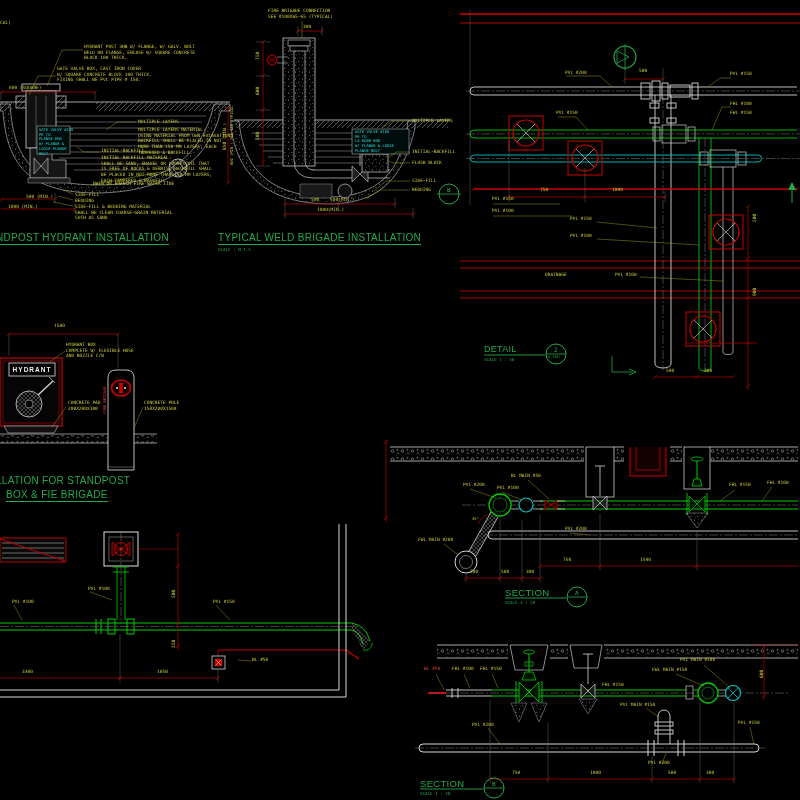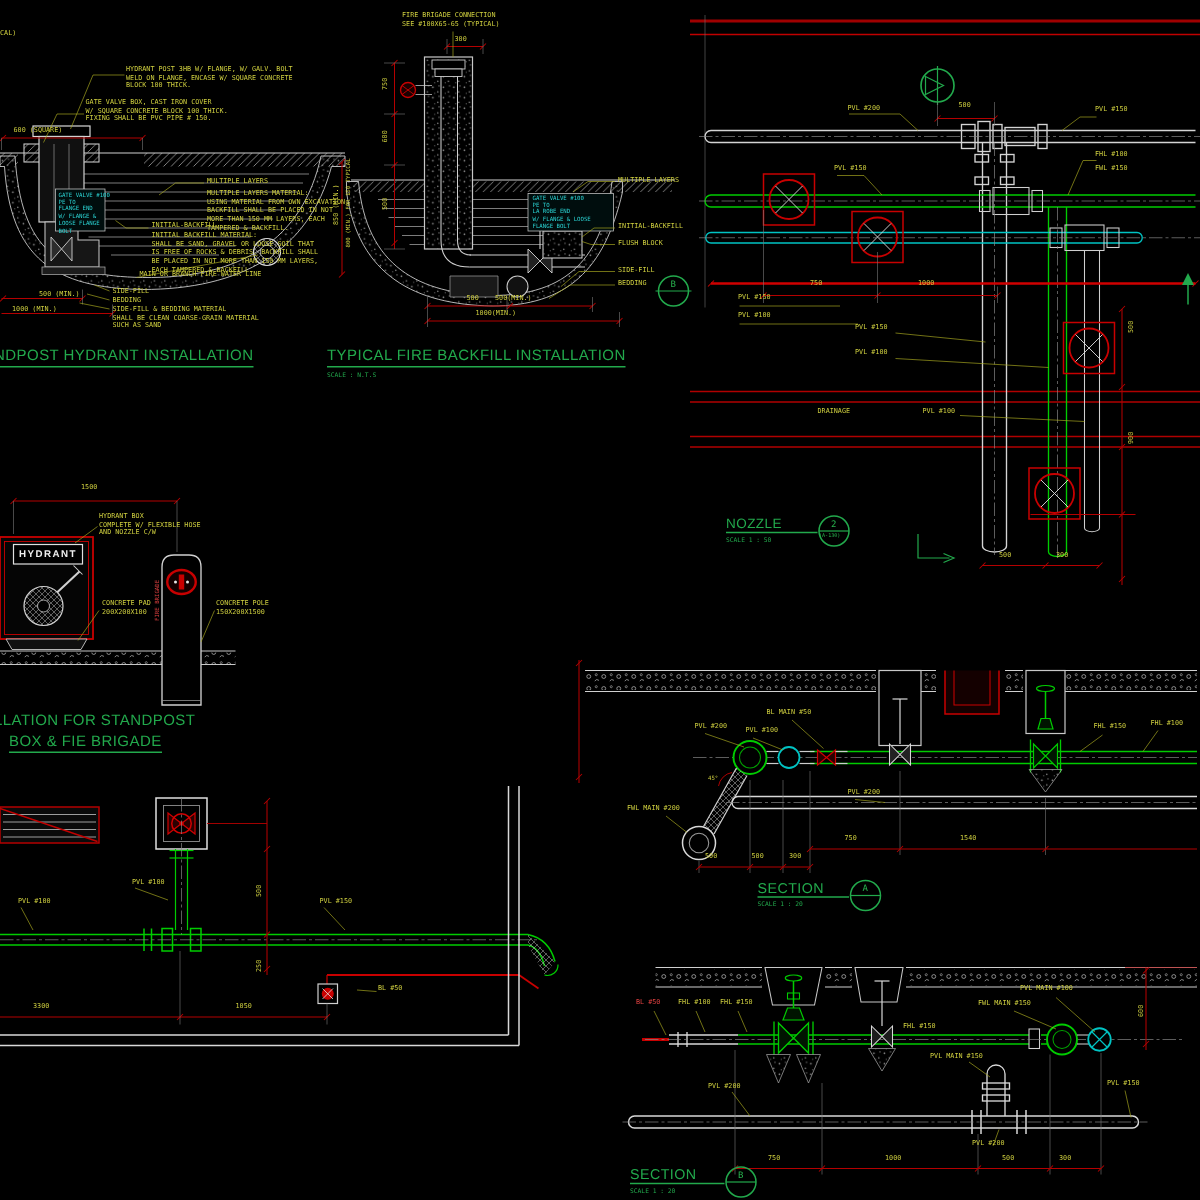--- a/index.html
+++ b/index.html
@@ -700,23 +700,23 @@
       <div class="lb" style="left: 706px; top: 770px;">300</div>
       <div class="lb" style="left: 759px; top: 678px; transform: rotate(-90deg);">600</div>
       <div class="lb c-g" style="left: 554px; top: 346px; font-size: 6px;">2</div>
       <div class="lb c-g" style="left: 546px; top: 355px; font-size: 3.4px;">(A-130)</div>
       <div class="lb c-g" style="left: 575px; top: 589px; font-size: 6px;">A</div>
       <div class="lb c-g" style="left: 492px; top: 780px; font-size: 6px;">B</div>
       <div class="lb c-g" style="left: 447px; top: 186px; font-size: 6px;">B</div>
     </div>
 
 <div class="ttl ul" style="left:-4px;top:232px">NDPOST HYDRANT INSTALLATION</div>
-<div class="ttl ul" style="left:218px;top:232px">TYPICAL FIRE BACKFILL INSTALLATION</div>
+<div class="ttl ul" style="left:218px;top:232px">TYPICAL WELD BRIGADE INSTALLATION</div>
 <div class="scl" style="left:218px;top:247px">SCALE : N.T.S</div>
-<div class="ttl" style="left:484px;top:344px;font-size:9px">NOZZLE</div>
+<div class="ttl" style="left:484px;top:344px;font-size:9px">DETAIL</div>
 <div class="scl" style="left:484px;top:357px">SCALE 1 : 50</div>
 <div class="ttl" style="left:-4px;top:475px">LLATION FOR STANDPOST</div>
 <div class="ttl ul" style="left:6px;top:489px">BOX &amp; FIE BRIGADE</div>
 <div class="ttl" style="left:505px;top:587px;font-size:9.5px">SECTION</div>
 <div class="scl" style="left:505px;top:600px">SCALE 1 : 20</div>
 <div class="ttl" style="left:420px;top:778px;font-size:9.5px">SECTION</div>
 <div class="scl" style="left:420px;top:791px">SCALE 1 : 20</div>
 <div class="sign">HYDRANT</div>
 
 </div>

